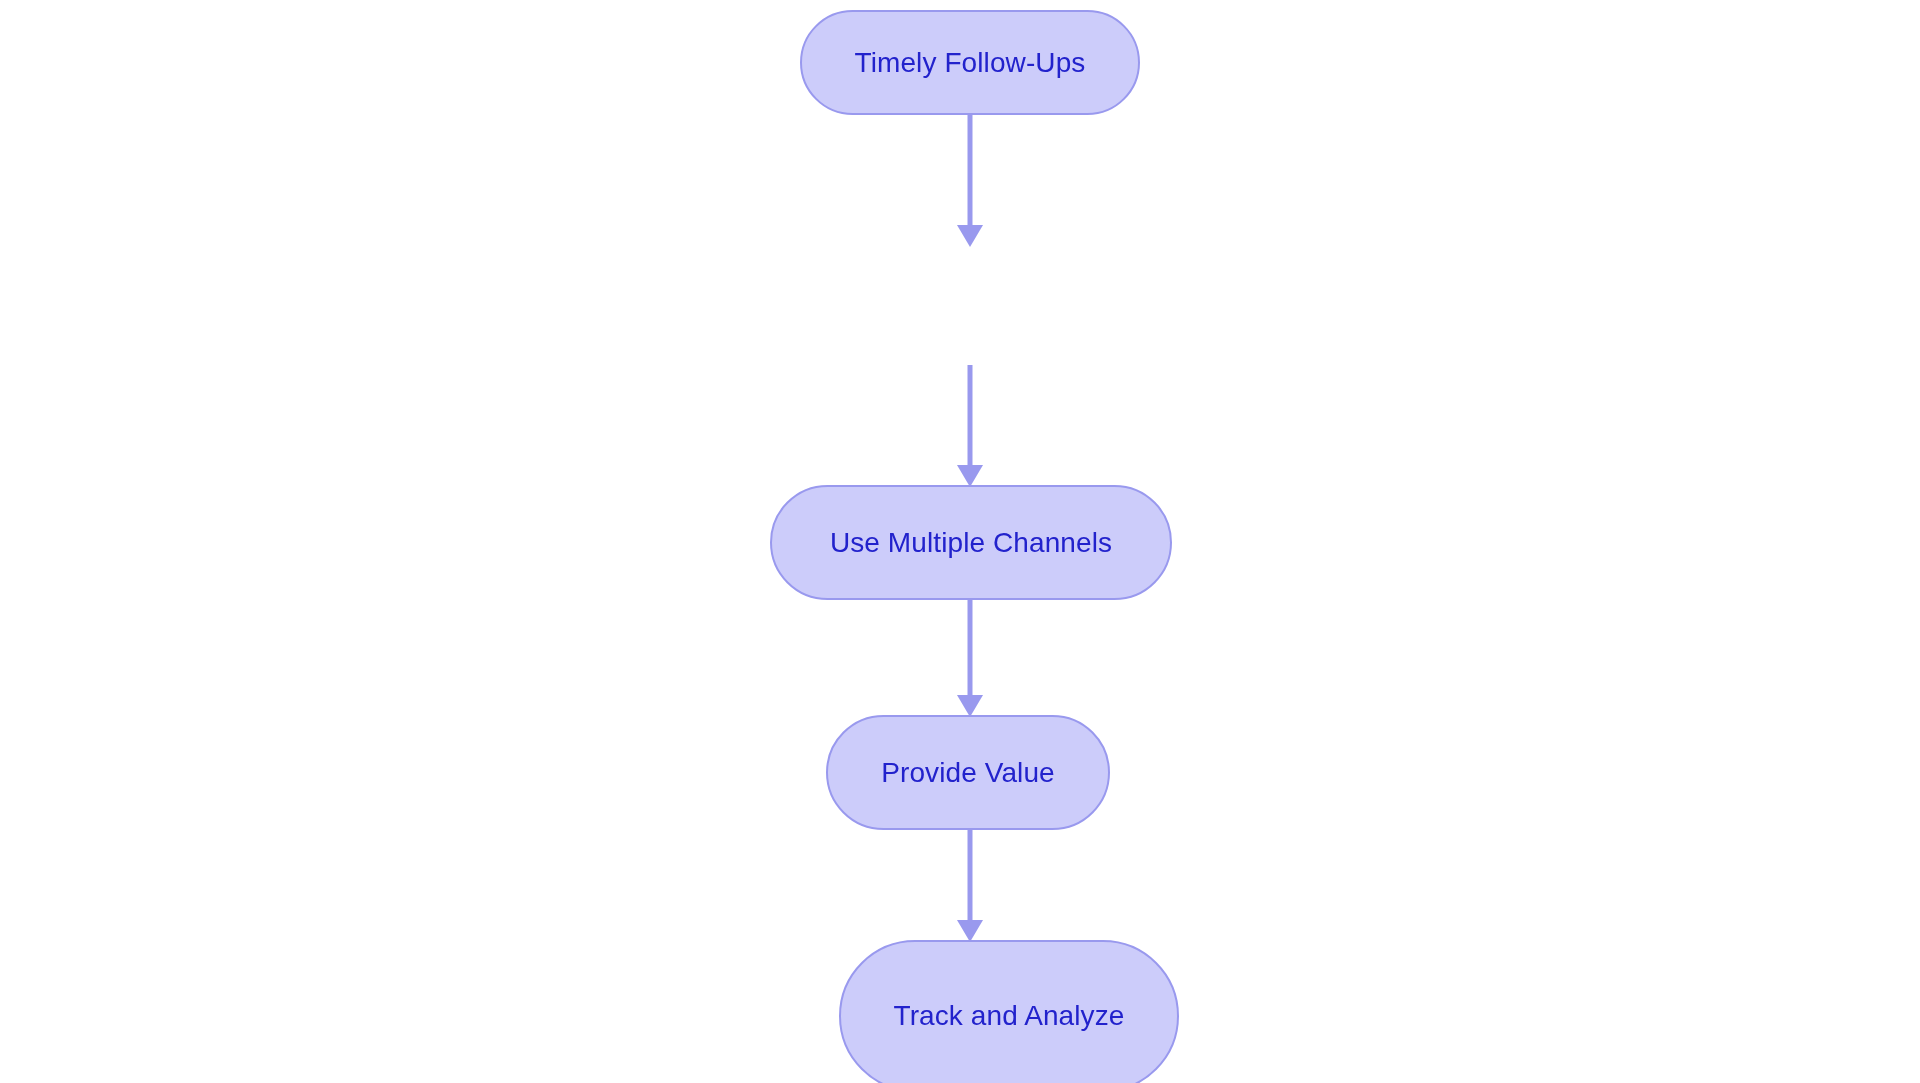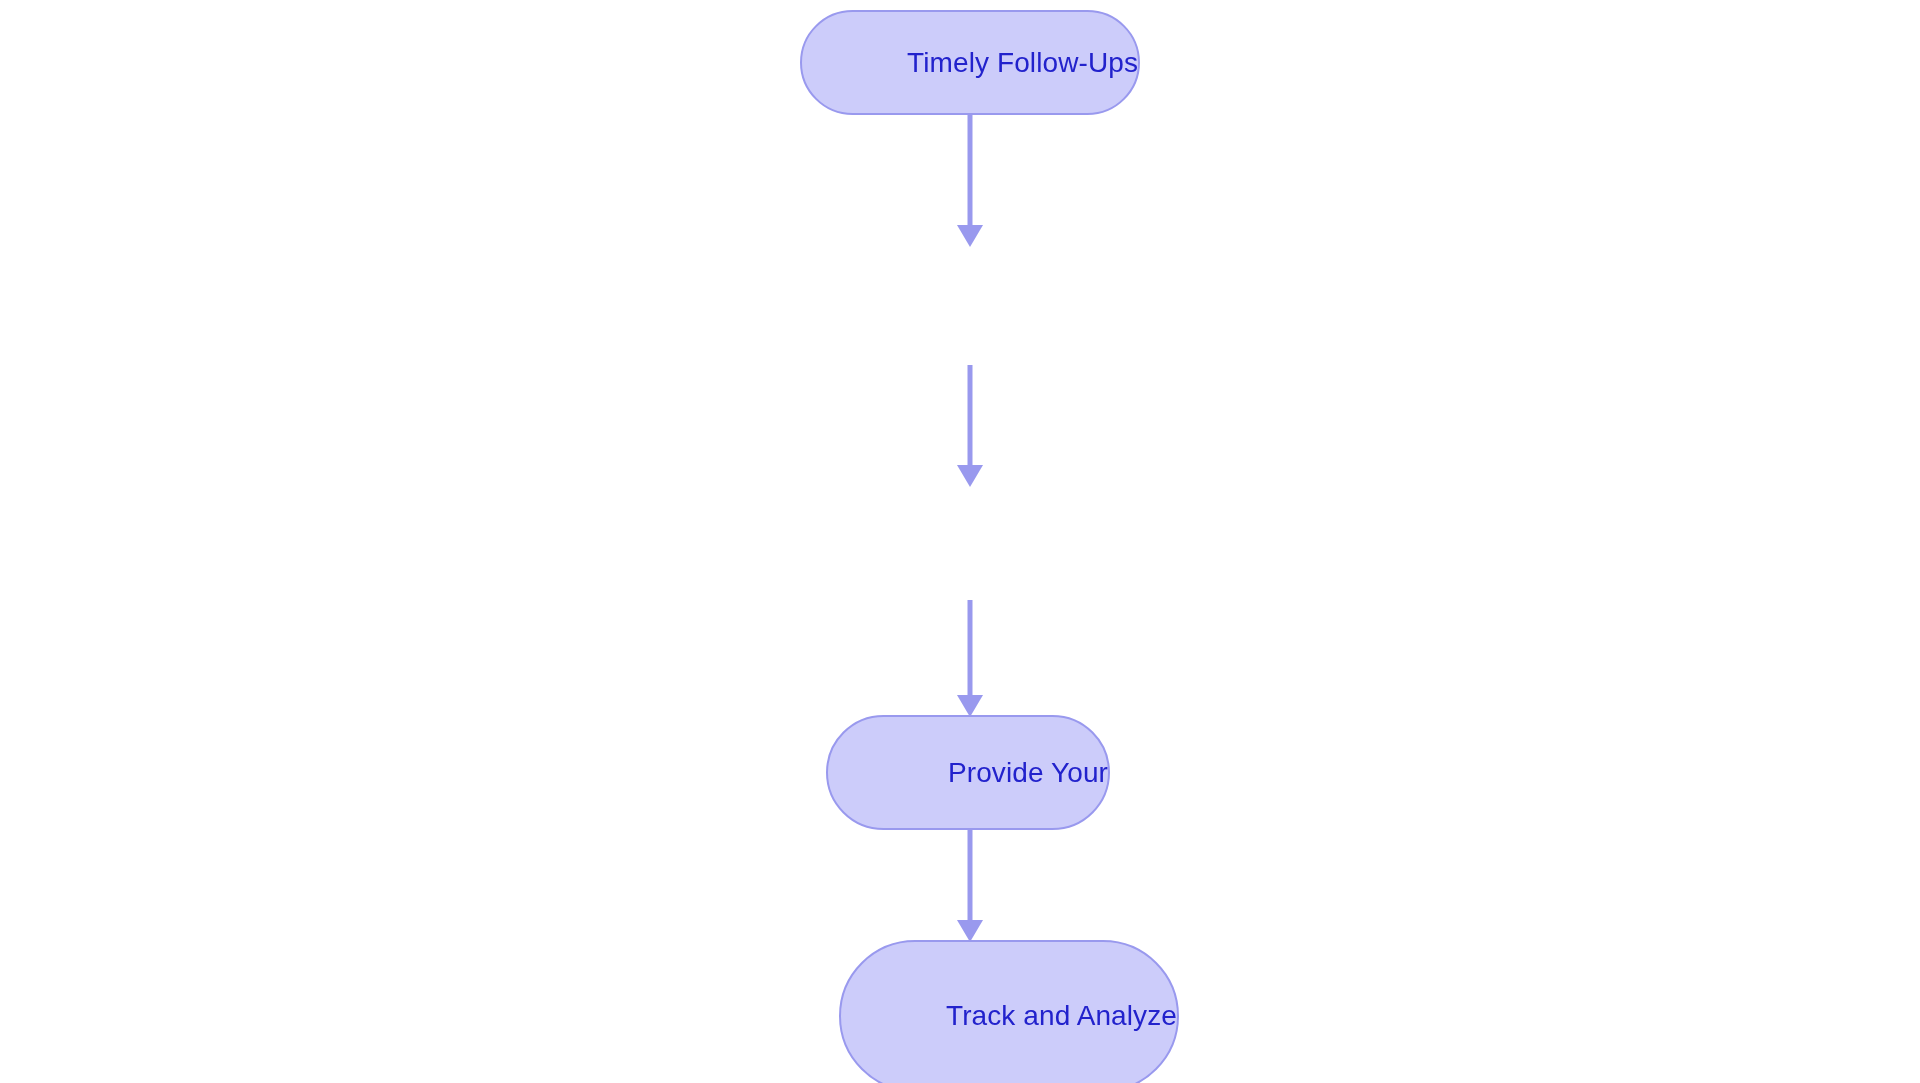--- a/index.html
+++ b/index.html
@@ -21,21 +21,21 @@
     height: 1083px;
     background: #ffffff;
   }
 
   
   .node {
     position: absolute;
     box-sizing: border-box;
     display: flex;
     align-items: center;
-    justify-content: flex-end;
+    justify-content: center;
     background: #ccccfa;
     border: 2px solid #9999ee;
     border-radius: 9999px;
     color: #2222cc;
     font-size: 28px;
     font-weight: 400;
     letter-spacing: 0.1px;
     white-space: nowrap;
     line-height: 1;
     z-index: 2;
@@ -99,28 +99,31 @@
     <div class="stem"></div>
     <div class="arrowhead"></div>
   </div>
 
 
   <div class="connector conn-2">
     <div class="stem"></div>
     <div class="arrowhead"></div>
   </div>
 
+  <div class="node node-3">
+    <span class="node-label">Use Multiple Channels</span>
+  </div>
 
   <div class="connector conn-3">
     <div class="stem"></div>
     <div class="arrowhead"></div>
   </div>
 
   <div class="node node-4">
-    <span class="node-label">Provide Your</span>
+    <span class="node-label">Provide Value</span>
   </div>
 
   <div class="connector conn-4">
     <div class="stem"></div>
     <div class="arrowhead"></div>
   </div>
 
   <div class="node node-5">
     <span class="node-label">Track and Analyze</span>
   </div>

